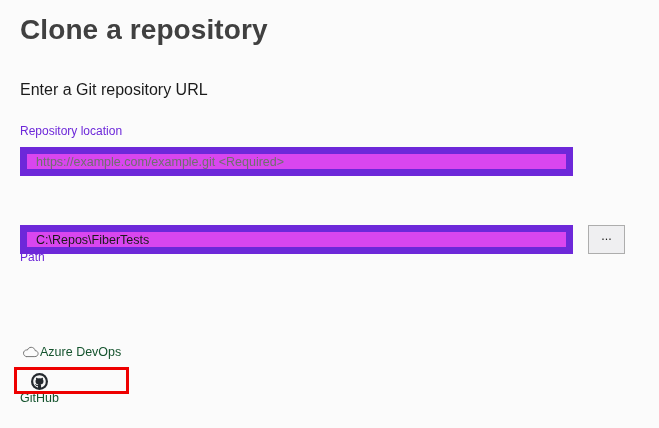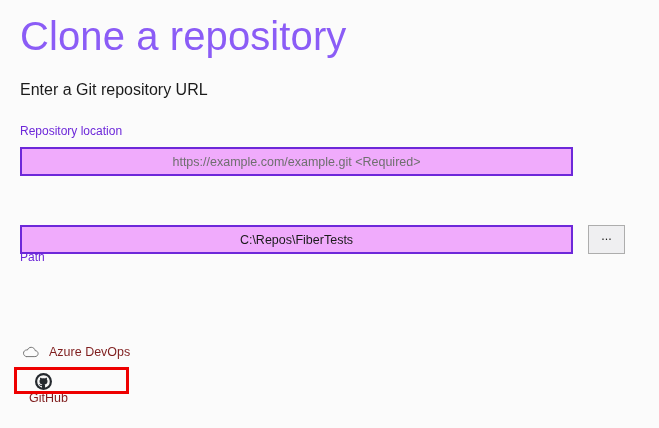--- a/index.html
+++ b/index.html
@@ -20,24 +20,24 @@
   .page {
     position: absolute;
     inset: 0;
   }
 
   
   .page-title {
     position: absolute;
     left: 20px;
     top: 14px;
-    font-size: 40px;
-    font-weight: 400;
+    font-size: 28px;
+    font-weight: 700;
     letter-spacing: 0.1px;
-    color: #8b5cf6;
+    color: #404040;
     white-space: nowrap;
   }
 
   
   .section-heading {
     position: absolute;
     left: 20px;
     font-size: 16px;
     font-weight: 400;
     color: #1b1b1b;
@@ -58,29 +58,28 @@
   #repo-location-label { top: 124px; }
   #path-label { top: 202px; margin-top: 48px; }
 
   
   .text-input {
     position: absolute;
     left: 20px;
     width: 553px;
     height: 29px;
     box-sizing: border-box;
-    border: 2px solid #6d28d9;
-    background: #f0abfc;
+    border: 7px solid #6d28d9;
+    background: #d946ef;
     font-family: "Liberation Sans", sans-serif;
     font-size: 12.5px;
     color: #1b1b1b;
     padding: 0 9px;
     outline: none;
     border-radius: 0;
-    text-align: center;
   }
   .text-input::placeholder {
     color: #6f6f6f;
     opacity: 1;
   }
   #repo-location-input { top: 147px; }
   #path-input { top: 225px; }
 
   
   .browse-button {
@@ -116,22 +115,21 @@
   .browse-item .icon {
     width: 20px;
     height: 20px;
     display: flex;
     align-items: center;
     justify-content: center;
     flex: 0 0 20px;
   }
   .browse-item .label {
     font-size: 12.5px;
-    color: #7f1d1d;
-    margin-left: 9px;
+    color: #14532d;
     white-space: nowrap;
   }
 
   
   .highlight-box {
     position: absolute;
     left: 14px;
     top: 367px;
     width: 115px;
     height: 27px;

